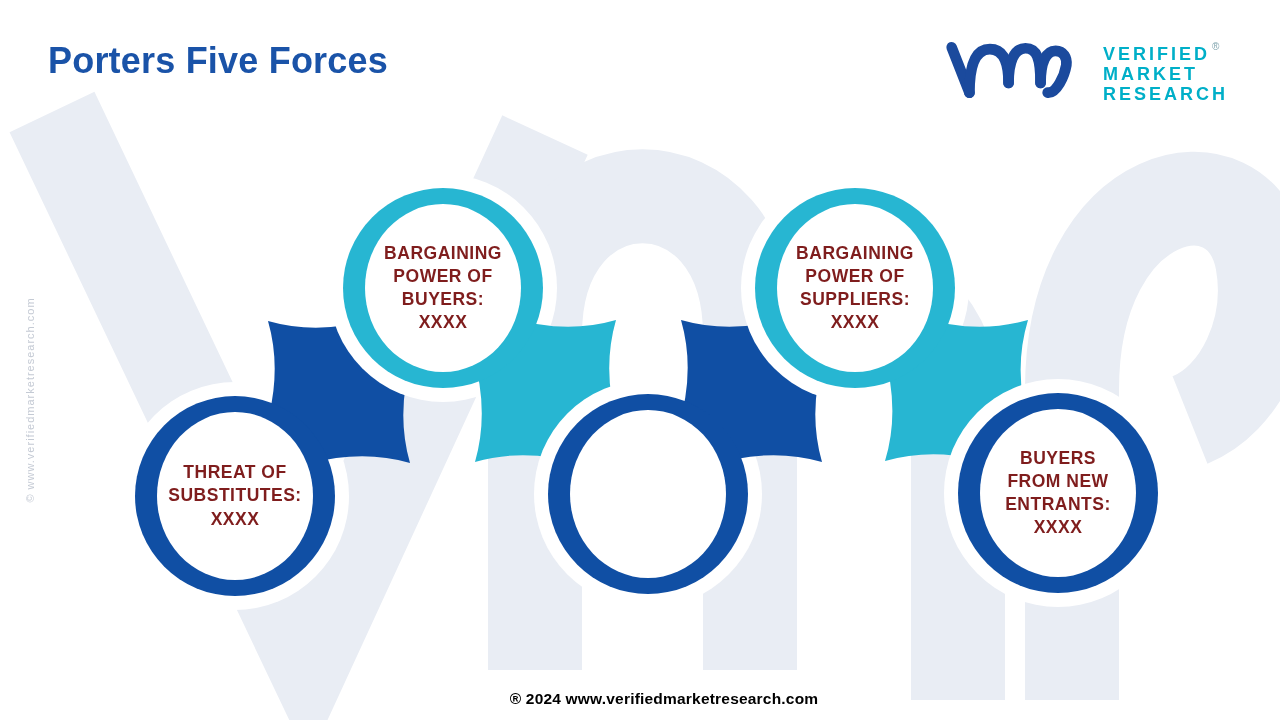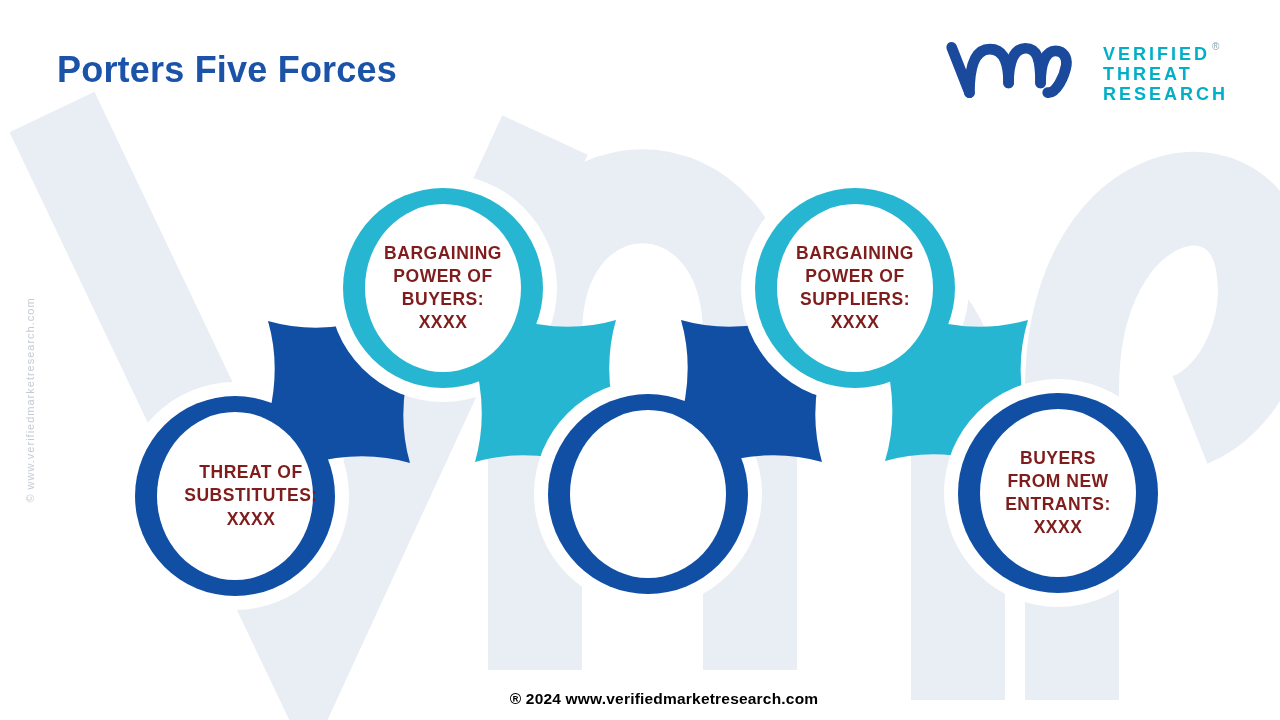--- a/index.html
+++ b/index.html
@@ -2,21 +2,21 @@
 <html><head>
 <meta charset="utf-8">
 <style>
   html,body{margin:0;padding:0;background:#ffffff;}
   .stage{
     position:relative;width:1280px;height:720px;overflow:hidden;
     background:#ffffff;font-family:"Liberation Sans", sans-serif;
   }
   .stage svg.scene{position:absolute;left:0;top:0;}
   .page-title{
-    position:absolute;left:44px;top:36px;margin:13px;
+    position:absolute;left:44px;top:36px;margin:4px;
     font-size:36px;font-weight:700;color:#1a53a8;letter-spacing:0.2px;
   }
   .brand{position:absolute;right:52px;top:34px;display:flex;align-items:center;gap:28px;}
   .brand .mark{width:140px;height:80px;}
   .brand .wordmark{display:flex;flex-direction:column;line-height:1.12;}
   .brand .wordmark .row{display:flex;align-items:flex-start;}
   .brand .wordmark span.w{
     font-size:18px;font-weight:700;color:#00afc8;letter-spacing:3px;
   }
   .brand .wordmark sup.reg{
@@ -99,31 +99,31 @@
         <path d="M 1034,85 C 1034,62 1040,46 1053,46 C 1066,46 1070,58 1070,85"></path>
         <path d="M 1070,85 C 1070,62 1076,49 1087,49 C 1096,49 1100,57 1099,65 C 1097,77 1088,97 1078,96"></path>
       </g>
     </svg>
     <div class="wordmark">
       <div class="row">
         <span class="w">VERIFIED</span>
         <sup class="reg">®</sup>
       </div>
       <div class="row">
-          <span class="w">THREAT</span>
+          <span class="w">MARKET</span>
         </div>
       <div class="row">
           <span class="w">RESEARCH</span>
         </div>
     </div>
   </div>
 
   <div class="side-watermark">© www.verifiedmarketresearch.com</div>
 
-  <div class="force-label" style="left:151px;top:406px;text-align:center;">
+  <div class="force-label" style="left:135px;top:406px;text-align:center;">
     <div class="line">THREAT OF</div>
     <div class="line">SUBSTITUTES:</div>
     <div class="line">XXXX</div>
     <div class="line"></div>
   </div>
 
   <div class="force-label" style="left:343px;top:198px;">
     <div class="line">BARGAINING</div>
     <div class="line">POWER OF</div>
     <div class="line">BUYERS:</div>

